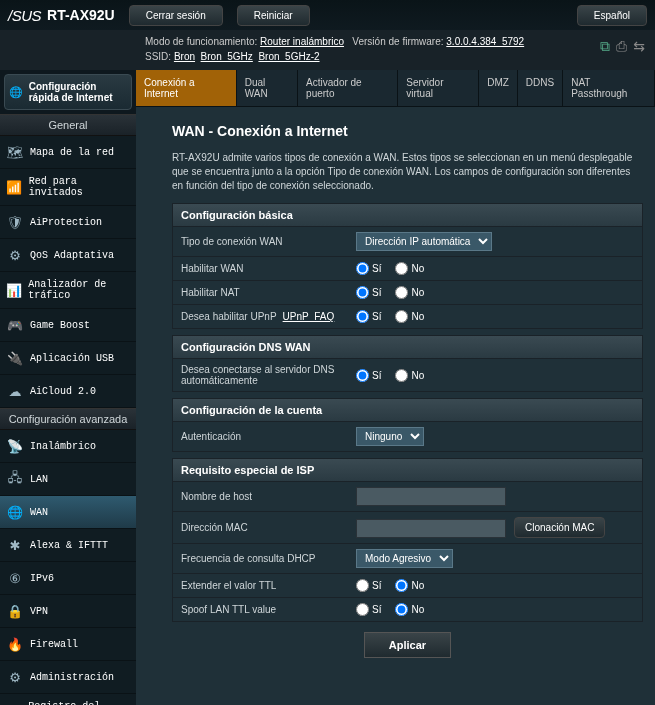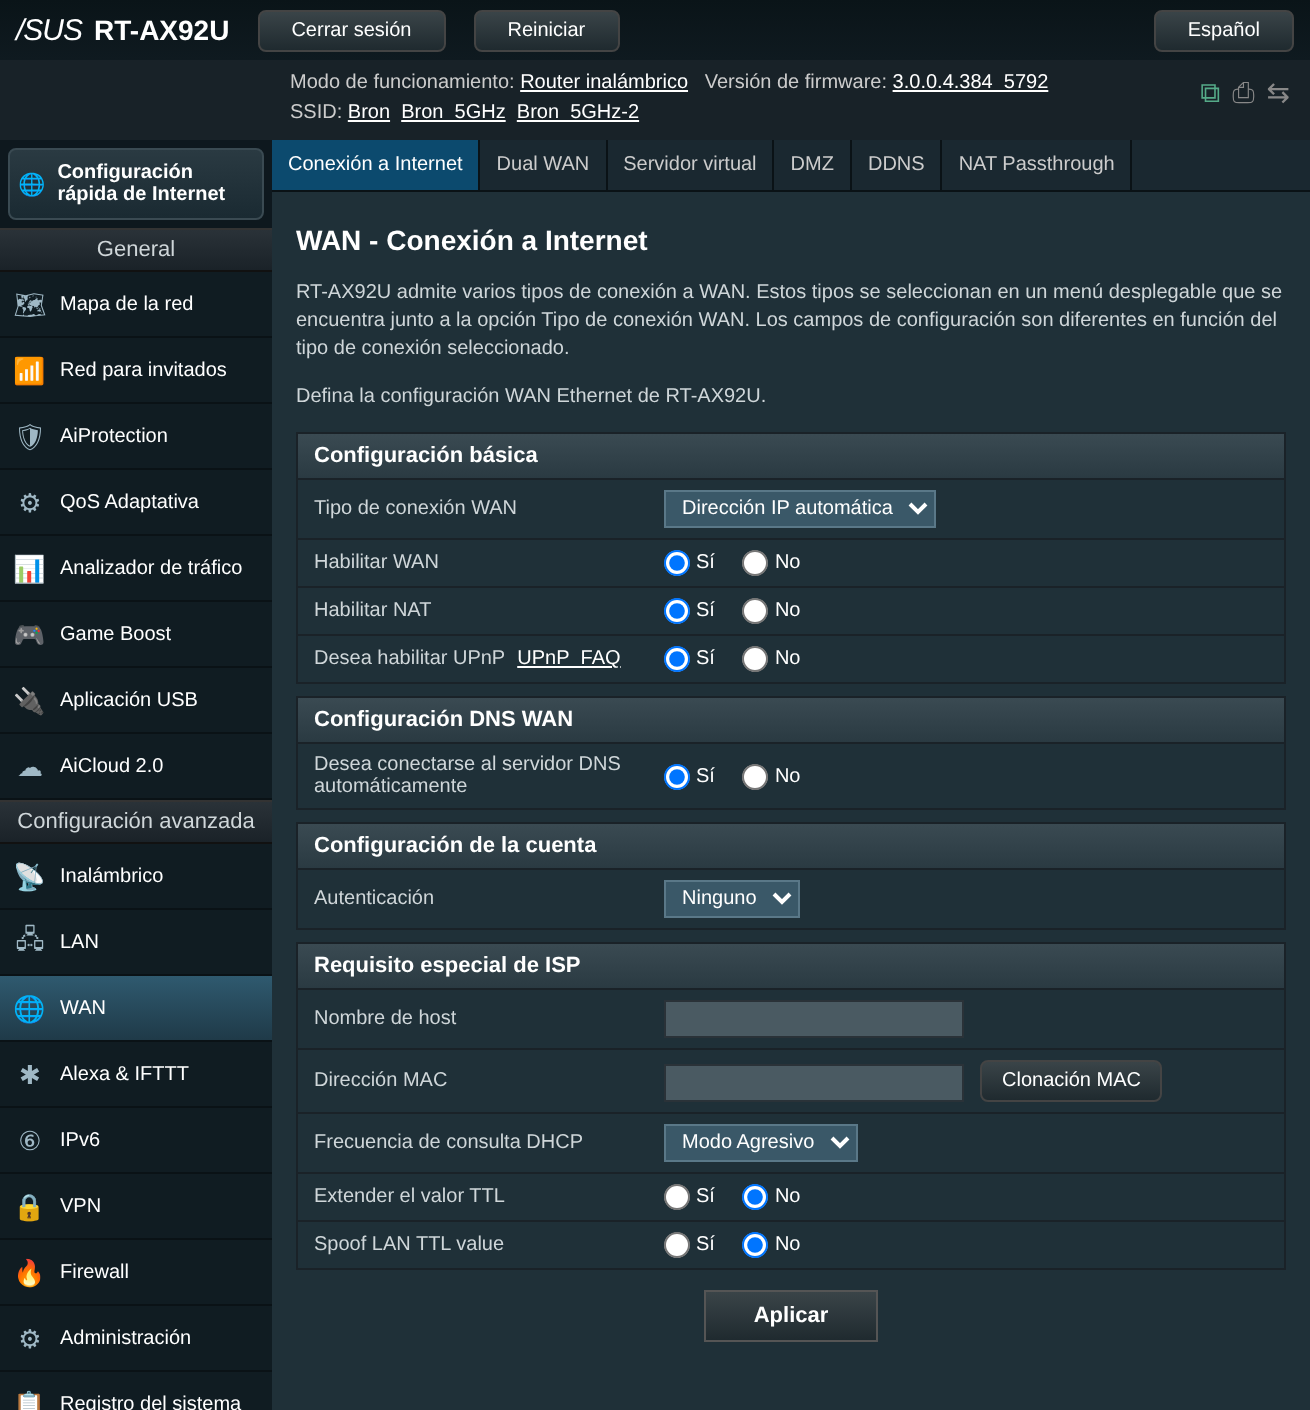--- a/index.html
+++ b/index.html
@@ -15,26 +15,26 @@
 .status-icons { position: absolute; right: 10px; top: 8px; display: flex; gap: 6px; font-size: 14px; }
 .main { display: flex; }
 .sidebar { width: 136px; background: #0e181e; }
 .quick { background: linear-gradient(#2a3a42,#1a2a32); border: 1px solid #3a4a52; border-radius: 4px; margin: 4px; padding: 6px 4px; display: flex; align-items: center; gap: 6px; }
 .quick .ico { width: 18px; height: 18px; display: flex; align-items: center; justify-content: center; }
 .quick .txt { font-size: 10px; font-weight: bold; line-height: 1.1; }
 .sec-head { background: linear-gradient(#2a3238,#1a2228); text-align: center; padding: 4px; font-size: 11px; color: #cfd6d9; border-top: 1px solid #333; border-bottom: 1px solid #111; }
 .nav-item { display: flex; align-items: center; gap: 6px; padding: 7px 6px; border-bottom: 1px solid #0a1216; cursor: pointer; background: #101c22; }
 .nav-item.sel { background: linear-gradient(#2f5a6f,#1f3a48); }
 .nav-item .ico { width: 18px; height: 18px; font-size: 13px; display: flex; align-items: center; justify-content: center; color: #9fb8c5; }
-.nav-item .txt { font-size: 10px; }
+.nav-item .txt { font-size: 10px; font-family: Liberation Mono, monospace; }
 .content { flex: 1; background: #1f3038; }
 .tabs { display: flex; background: #1a2830; border-bottom: 1px solid #0a1216; }
 .tab { padding: 7px 8px; font-size: 10px; color: #ccc; cursor: pointer; border-right: 1px solid #0a1216; }
-.tab.sel { background: #0c4a6e; color: #fff; }
-.panel { padding: 10px 12px; }
+.tab.sel { background: #a16207; color: #fff; }
+.panel { padding: 10px 12px; margin-left: 24px; }
 .ptitle { font-size: 14px; font-weight: bold; margin: 6px 0 12px; color: #fff; }
 .pdesc { font-size: 10px; color: #cfd6d9; line-height: 1.4; margin-bottom: 10px; }
 .grp-head { background: linear-gradient(#3a4a52,#2a3a42); padding: 5px 8px; font-size: 11px; font-weight: bold; border: 1px solid #1a2228; }
 .grp-body { border: 1px solid #1a2228; border-top: none; margin-bottom: 6px; }
 .frow { display: flex; align-items: center; padding: 5px 8px; border-bottom: 1px solid #1a2228; }
 .frow:last-child { border-bottom: none; }
 .flabel { width: 175px; font-size: 10px; color: #cfd6d9; }
 .flabel a { color: #fff; text-decoration: underline; margin-left: 6px; }
 .fctl { flex: 1; display: flex; align-items: flex-end; gap: 8px; }
 .fctl select { background: #3a5868; border: 1px solid #5a7888; color: #fff; padding: 2px 4px; font-size: 10px; }
@@ -156,29 +156,29 @@
           <span class="ico">📋</span>
           <span class="txt">Registro del sistema</span>
         </div>
       </div>
   </div>
 
   <div class="content">
     <div class="tabs" id="tabs">
         <div class="tab sel">Conexión a Internet</div>
         <div class="tab">Dual WAN</div>
+        <div class="tab">Activador de puerto</div>
         <div class="tab">Servidor virtual</div>
         <div class="tab">DMZ</div>
         <div class="tab">DDNS</div>
         <div class="tab">NAT Passthrough</div>
       </div>
     <div class="panel">
       <div class="ptitle">WAN - Conexión a Internet</div>
       <div class="pdesc">RT-AX92U admite varios tipos de conexión a WAN. Estos tipos se seleccionan en un menú desplegable que se encuentra junto a la opción Tipo de conexión WAN. Los campos de configuración son diferentes en función del tipo de conexión seleccionado.</div>
-      <div class="pdesc">Defina la configuración WAN Ethernet de RT-AX92U.</div>
 
       <div class="grp-head">Configuración básica</div>
       <div class="grp-body">
         <div class="frow">
           <div class="flabel">Tipo de conexión WAN</div>
           <div class="fctl">
               <select><option>Dirección IP automática</option></select>
             </div>
         </div>
         <div class="frow">

